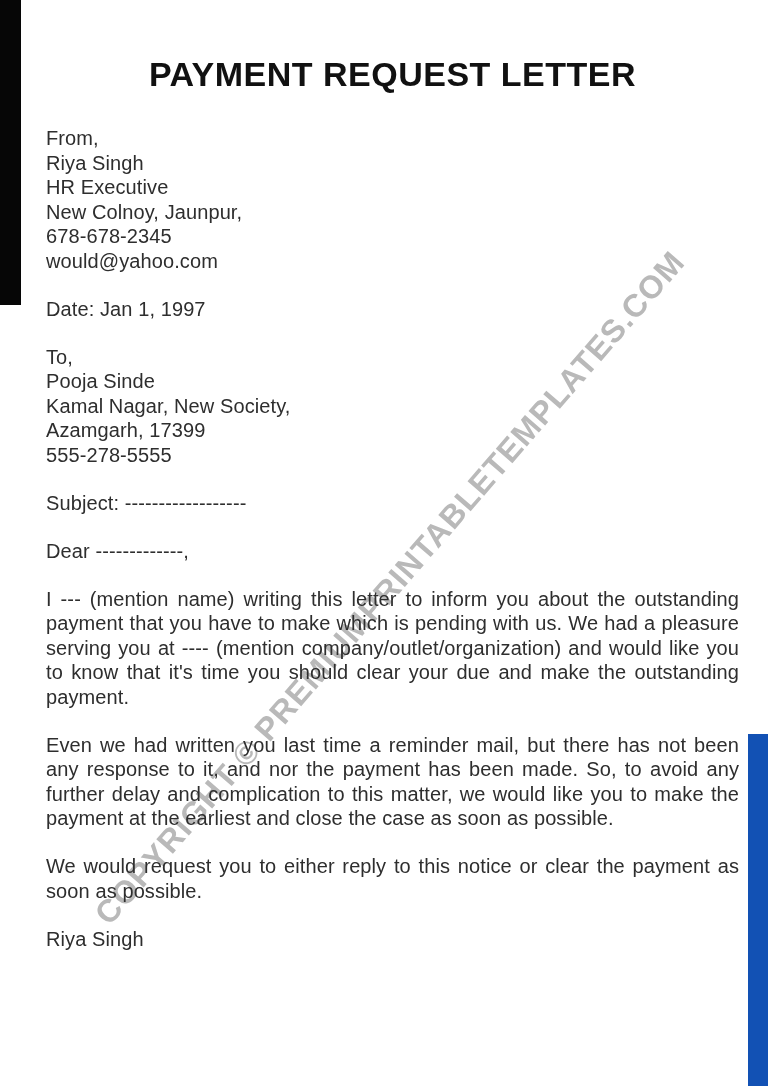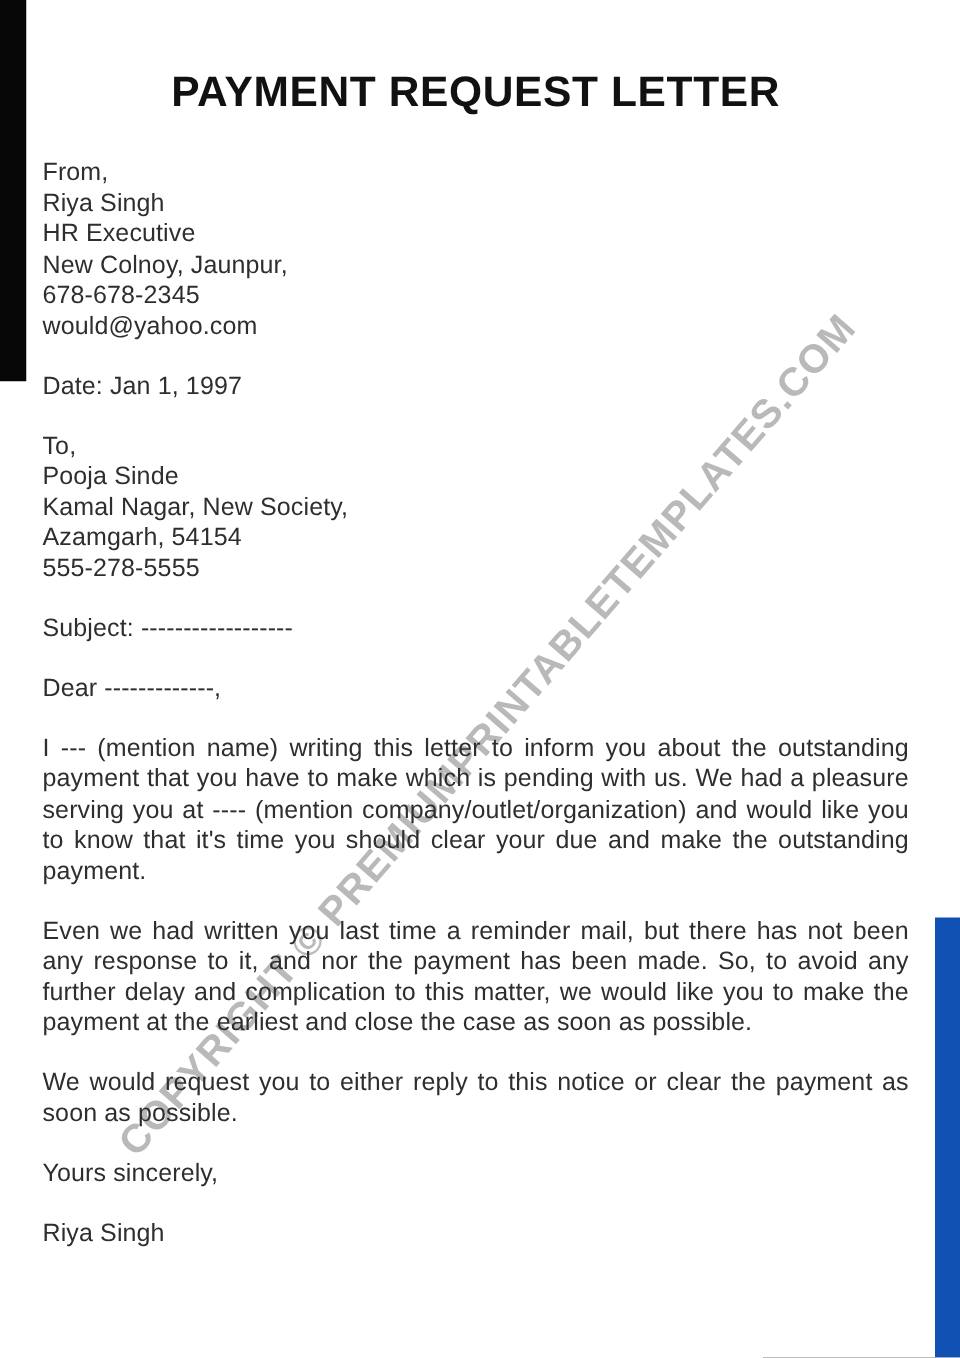--- a/index.html
+++ b/index.html
@@ -26,21 +26,21 @@
   .watermark {
     position:absolute; left:390px; top:588px;
     transform:translate(-50%,-50%) rotate(-49deg);
     font-size:32px; font-weight:700;
     letter-spacing:1px;
     color:#b9b9b9;
     white-space:nowrap;
     z-index:1;
   }
   .content {
-    position:absolute; left:34px; top:0;
+    position:absolute; left:46px; top:0;
     width:693px;
     padding-top:52px;
     z-index:2;
     color:#2e2e2e;
     font-size:20px;
     line-height:24.5px;
     letter-spacing:0.1px;
   }
   .title {
     text-align:center;
@@ -77,30 +77,29 @@
       <div class="line">678-678-2345</div>
       <div class="line">would@yahoo.com</div>
     </div>
 
     <div class="block">Date: Jan 1, 1997</div>
 
     <div class="block">
       <div class="line">To,</div>
       <div class="line">Pooja Sinde</div>
       <div class="line">Kamal Nagar, New Society,</div>
-      <div class="line">Azamgarh, 54154</div>
+      <div class="line">Azamgarh, 17399</div>
       <div class="line">555-278-5555</div>
     </div>
 
     <div class="block">Subject: ------------------</div>
 
     <div class="block">Dear -------------,</div>
 
     <p class="para">I --- (mention name) writing this letter to inform you about the outstanding payment that you have to make which is pending with us. We had a pleasure serving you at ---- (mention company/outlet/organization) and would like you to know that it's time you should clear your due and make the outstanding payment.</p>
     <p class="para">Even we had written you last time a reminder mail, but there has not been any response to it, and nor the payment has been made. So, to avoid any further delay and complication to this matter, we would like you to make the payment at the earliest and close the case as soon as possible.</p>
     <p class="para">We would request you to either reply to this notice or clear the payment as soon as possible.</p>
 
-    <div class="block">Yours sincerely,</div>
 
     <div class="block">Riya Singh</div>
 
   </div>
 </div>
 
 </body></html>

